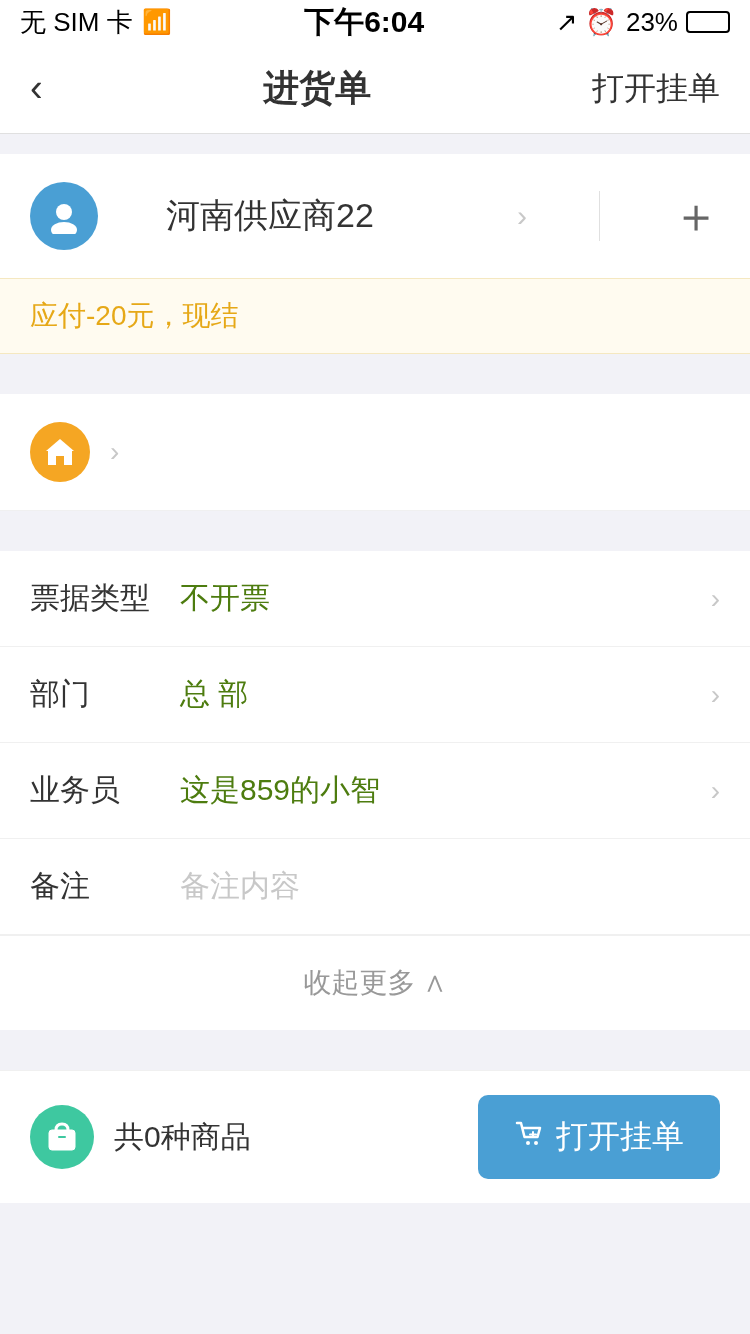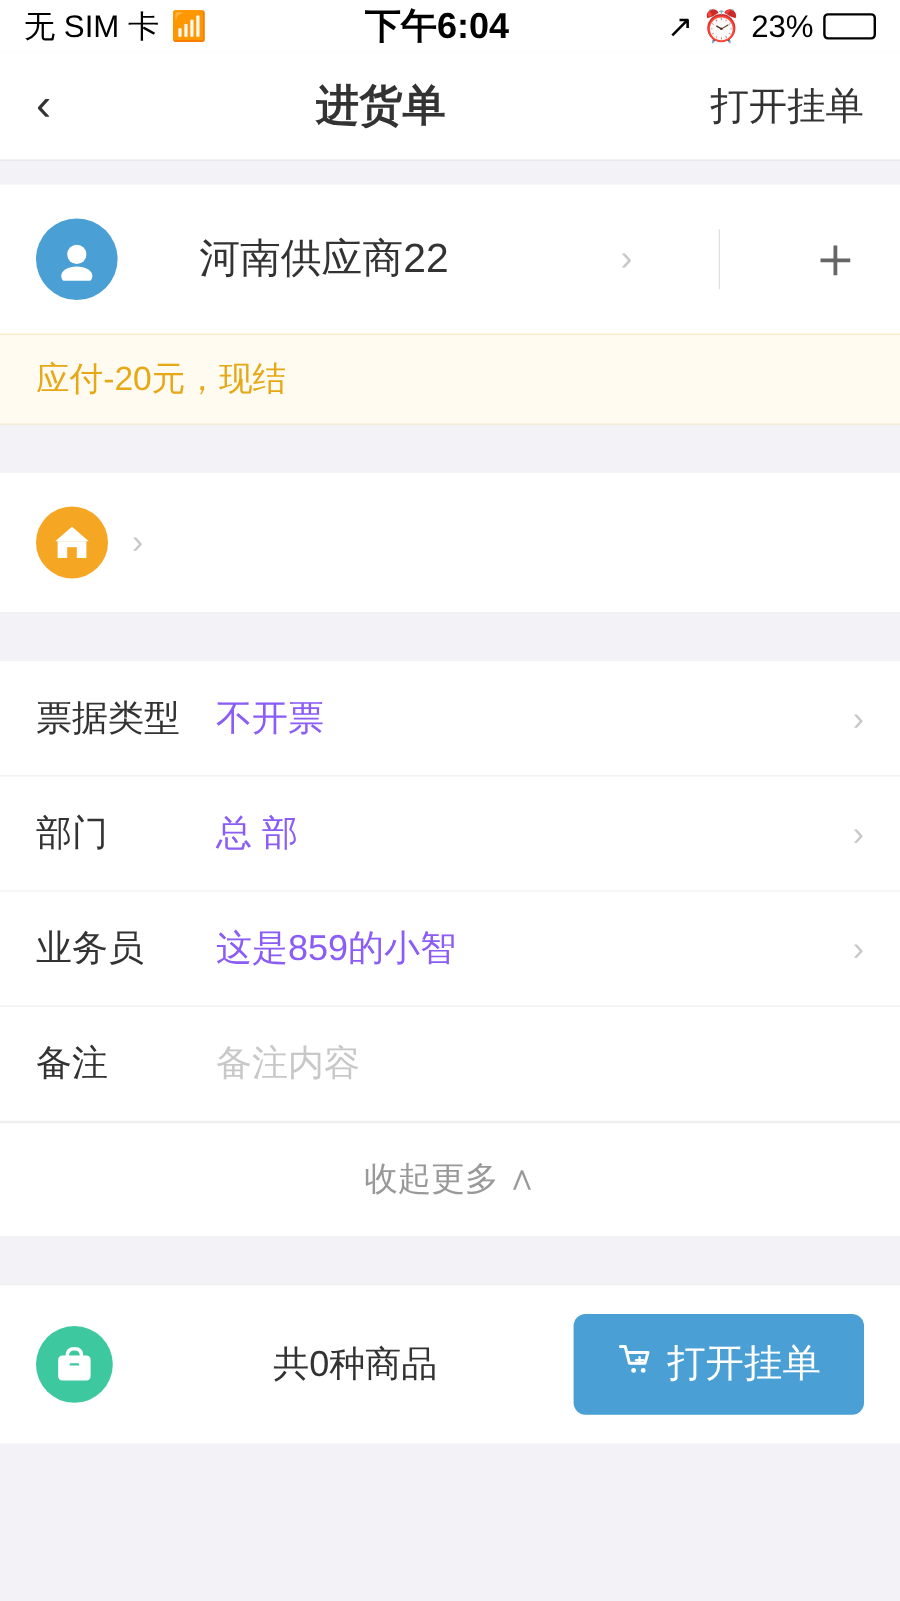--- a/index.html
+++ b/index.html
@@ -164,21 +164,21 @@
     }
     .form-label {
       font-size: 30px;
       color: #333;
       width: 130px;
       flex-shrink: 0;
     }
     .form-value {
       flex: 1;
       font-size: 30px;
-      color: #8b5cf6;
+      color: #4d7c0f;
       padding-left: 20px;
     }
     .form-placeholder {
       color: #c8c8c8;
     }
     .form-chevron {
       color: #c8c8c8;
       font-size: 28px;
     }
 
@@ -233,21 +233,20 @@
       display: flex; align-items: center; justify-content: center;
       color: #fff;
       font-size: 30px;
       margin-right: 20px;
       flex-shrink: 0;
     }
     .product-count {
       flex: 1;
       font-size: 30px;
       color: #333;
-      text-align: center;
     }
     .select-btn {
       background: #4a9fd4;
       color: #fff;
       border: none;
       border-radius: 10px;
       padding: 20px 36px;
       font-size: 32px;
       display: flex;
       align-items: center;

